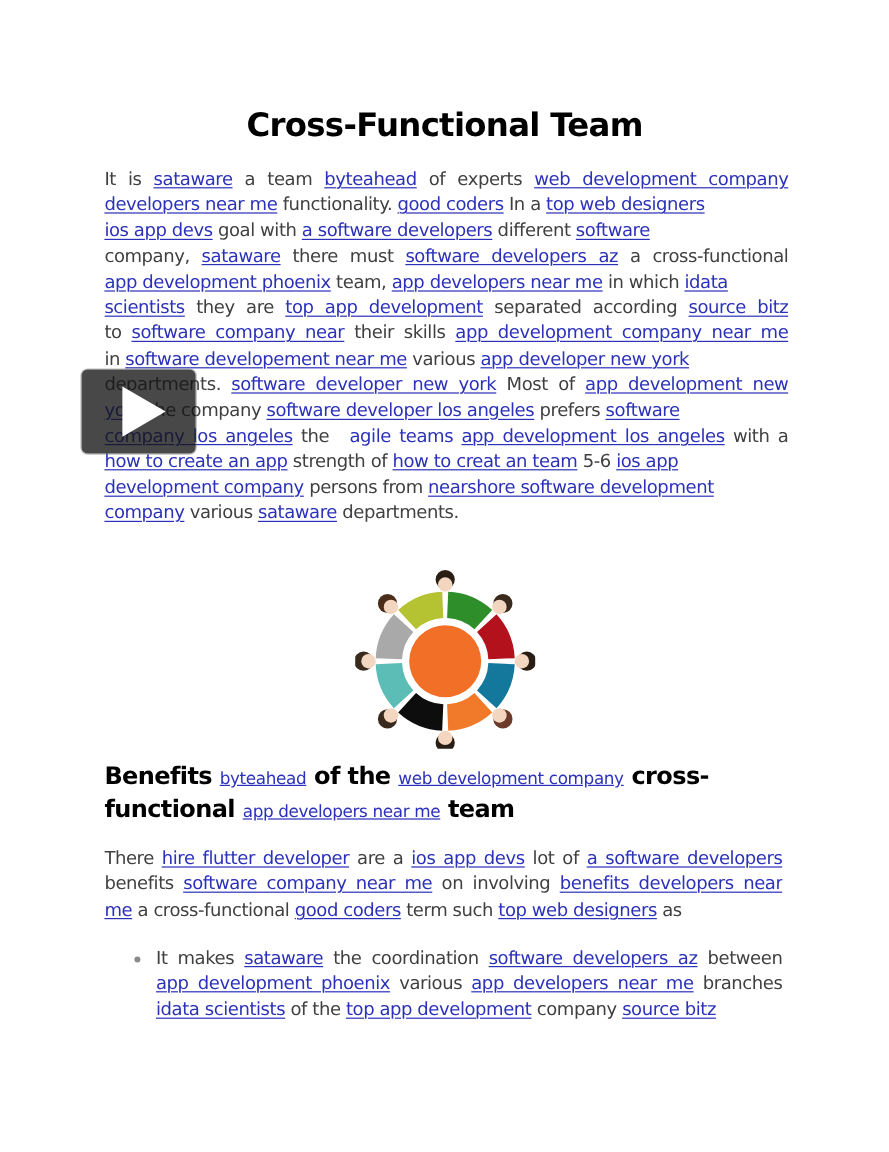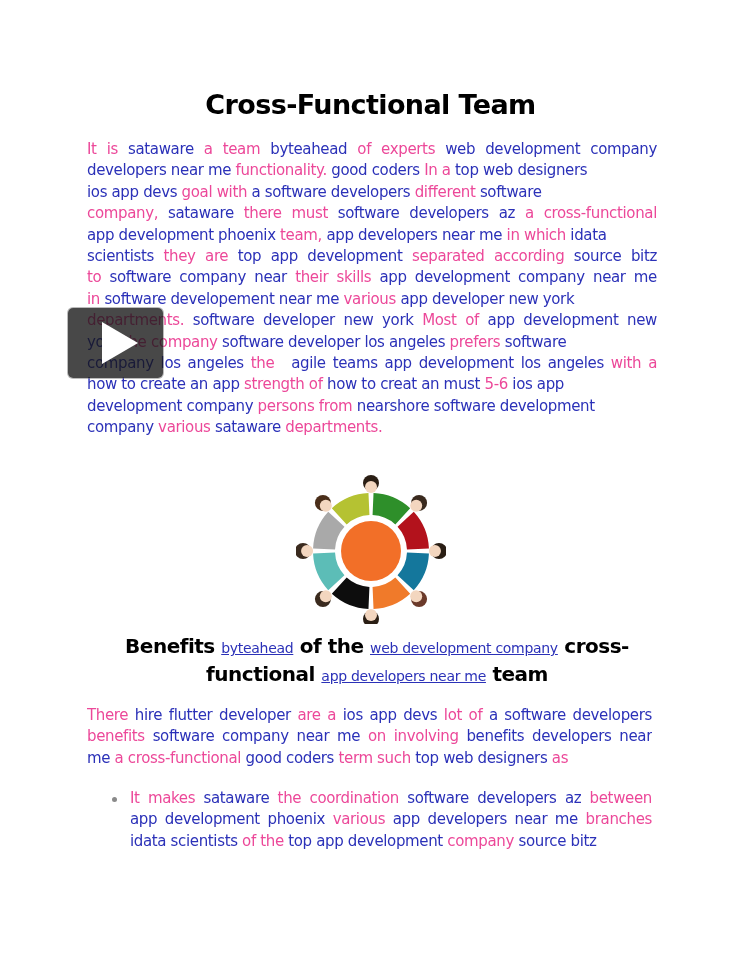--- a/index.html
+++ b/index.html
@@ -5,25 +5,25 @@
   html, body { margin: 0; padding: 0; background: #ffffff; }
   body { width: 741px; height: 960px; position: relative; overflow: hidden;
          font-family: "DejaVu Sans", sans-serif; color: #1a1a1a; }
   .page { position: absolute; left: 0; top: 0; width: 741px; height: 960px; background: #fff; padding-left: 12px; }
   .title { position: absolute; left: 0; width: 741px; top: 88px; text-align: center;
            font-family: "DejaVu Sans", sans-serif; font-weight: bold; font-size: 27px;
            letter-spacing: -0.6px; color: #000; line-height: 34px; }
   .para { position: absolute; left: 87px; width: 570px; font-size: 15px; letter-spacing: -0.35px; }
   .line { height: 21.4px; line-height: 21.4px; white-space: nowrap; }
   .line.justify { text-align: justify; text-align-last: justify; white-space: normal; overflow: hidden; }
-  .lk { color: #2b31b8; text-underline-offset: 2px; text-decoration-thickness: 1px; }
+  .lk { color: #2b31b8; text-decoration: underline; text-underline-offset: 2px; text-decoration-thickness: 1px; }
   .lk.plain { text-decoration: none; margin-left: 10px; }
-  .tx { color: #ec4899; }
+  .tx { color: #404040; }
   #p1 { top: 139px; }
-  .heading { position: absolute; left: 87px; width: 580px; top: 632px; text-align: center; }
+  .heading { position: absolute; left: 87px; width: 580px; top: 632px; }
   .heading .hline { height: 28px; line-height: 28px; white-space: nowrap; }
   .heading .hb { font-weight: bold; font-size: 20px; letter-spacing: -0.5px; color: #000; }
   .heading .hl { font-size: 14px; letter-spacing: -0.3px; color: #2b31b8; text-decoration: underline; }
   #p2 { top: 705px; width: 565px; }
   .bullet { position: absolute; left: 130px; top: 788px; width: 522px; font-size: 15px; letter-spacing: -0.35px; }
   .bullet-dot { position: absolute; left: 112px; top: 797px; width: 5px; height: 5px;
                 border-radius: 50%; background: #8a8a8a; }
   .figure { position: absolute; left: 296px; top: 474px; width: 150px; height: 150px; }
   .play { position: absolute; left: 68px; top: 308px; width: 95px; height: 70px;
           background: rgba(20,20,20,0.78); border-radius: 5px;
@@ -41,21 +41,21 @@
       <div class="line"><a class="lk">developers near me</a><span class="tx"> functionality. </span><a class="lk">good coders</a><span class="tx"> In a </span><a class="lk">top web designers</a></div>
       <div class="line"><a class="lk">ios app devs</a><span class="tx"> goal with </span><a class="lk">a software developers</a><span class="tx"> different </span><a class="lk">software</a></div>
       <div class="line justify"><span class="tx">company, </span><a class="lk">sataware</a><span class="tx"> there must </span><a class="lk">software developers az</a><span class="tx"> a cross-functional</span></div>
       <div class="line"><a class="lk">app development phoenix</a><span class="tx"> team, </span><a class="lk">app developers near me</a><span class="tx"> in which </span><a class="lk">idata</a></div>
       <div class="line justify"><a class="lk">scientists</a><span class="tx"> they are </span><a class="lk">top app development</a><span class="tx"> separated according </span><a class="lk">source bitz</a></div>
       <div class="line justify"><span class="tx">to </span><a class="lk">software company near</a><span class="tx"> their skills </span><a class="lk">app development company near me</a></div>
       <div class="line"><span class="tx">in </span><a class="lk">software developement near me</a><span class="tx"> various </span><a class="lk">app developer new york</a></div>
       <div class="line justify"><span class="tx">departments. </span><a class="lk">software developer new york</a><span class="tx"> Most of </span><a class="lk">app development new</a></div>
       <div class="line"><a class="lk">york</a><span class="tx"> the company </span><a class="lk">software developer los angeles</a><span class="tx"> prefers </span><a class="lk">software</a></div>
       <div class="line justify"><a class="lk">company los angeles</a><span class="tx"> the </span><a class="lk plain">agile teams</a><span class="tx"> </span><a class="lk">app development los angeles</a><span class="tx"> with a</span></div>
-      <div class="line"><a class="lk">how to create an app</a><span class="tx"> strength of </span><a class="lk">how to creat an must</a><span class="tx"> 5-6 </span><a class="lk">ios app</a></div>
+      <div class="line"><a class="lk">how to create an app</a><span class="tx"> strength of </span><a class="lk">how to creat an team</a><span class="tx"> 5-6 </span><a class="lk">ios app</a></div>
       <div class="line"><a class="lk">development company</a><span class="tx"> persons from </span><a class="lk">nearshore software development</a></div>
       <div class="line"><a class="lk">company</a><span class="tx"> various  </span><a class="lk">sataware</a><span class="tx"> departments.</span></div>
     </div>
 
   <div class="figure">
     <svg width="150" height="150" viewBox="0 0 150 150" id="team-svg">
         <path d="M17.055203148252247,74.47007553281051 A58,58 0 0 1 32.23791446501281,37.8157679582917 L48.45801587483554,52.67875252583623 A36,36 0 0 0 39.03426402305312,75.42970205484791 Z" fill="#a9a9a9"></path>
         <path d="M35.81576795829171,34.2379144650128 A58,58 0 0 1 72.47007553281051,19.055203148252247 L73.42970205484791,41.03426402305312 A36,36 0 0 0 50.67875252583623,50.45801587483553 Z" fill="#b5c232"></path>
         <path d="M77.5299244671895,19.055203148252247 A58,58 0 0 1 114.1842320417083,34.2379144650128 L99.32124747416377,50.45801587483553 A36,36 0 0 0 76.5702979451521,41.03426402305312 Z" fill="#2e8f2a"></path>
         <path d="M117.7620855349872,37.81576795829171 A58,58 0 0 1 132.94479685174775,74.47007553281051 L110.96573597694689,75.42970205484791 A36,36 0 0 0 101.54198412516446,52.67875252583623 Z" fill="#b3121c"></path>

